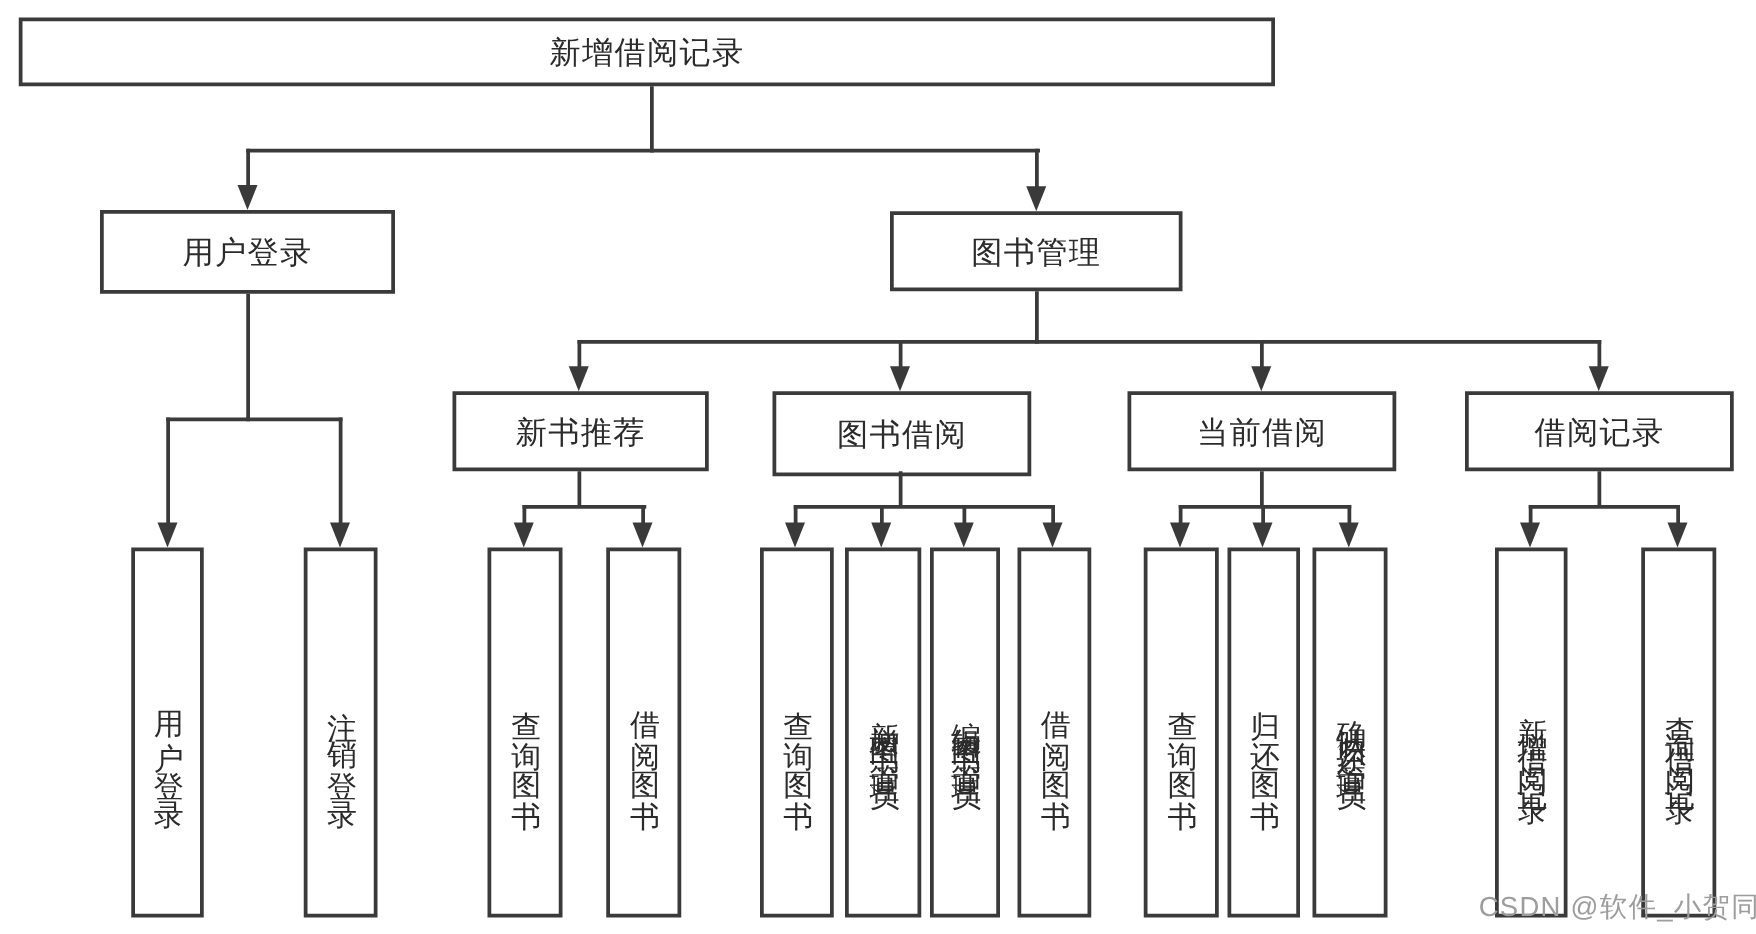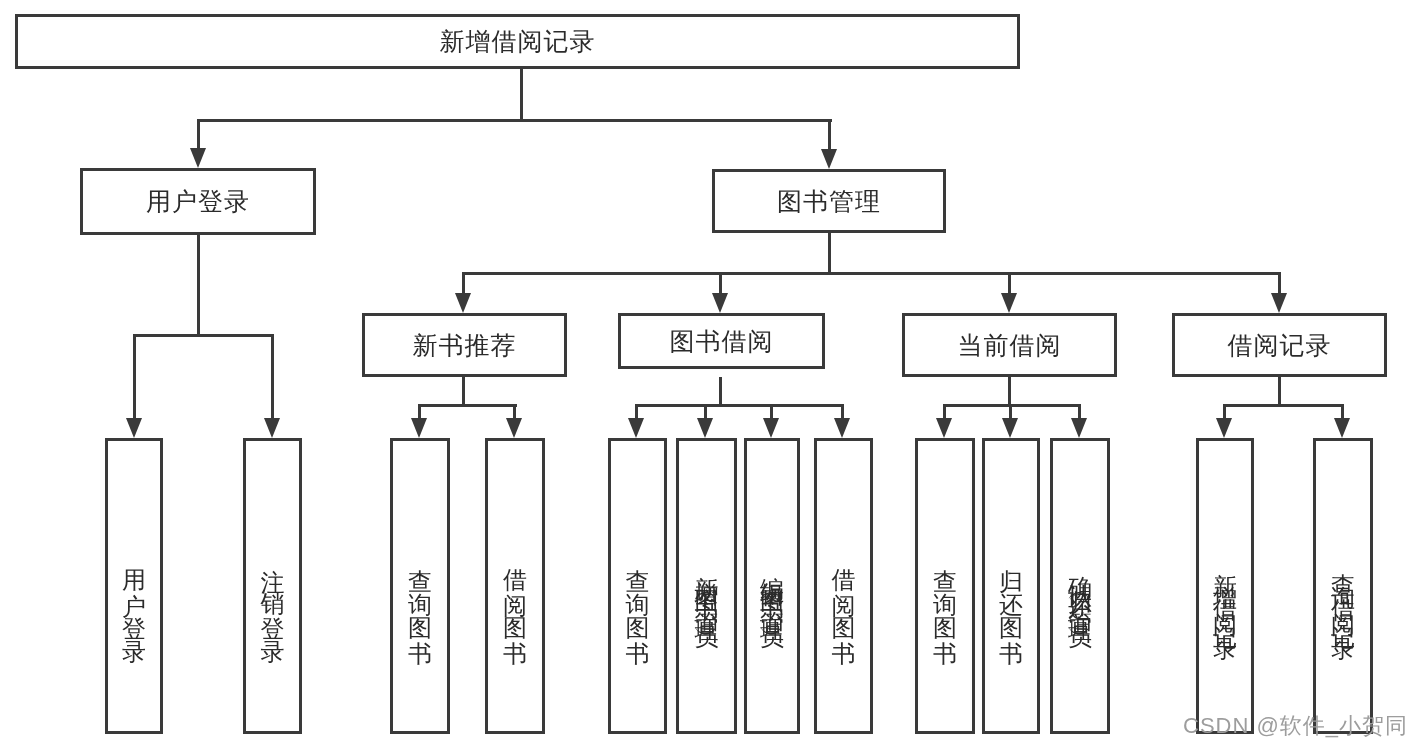--- a/index.html
+++ b/index.html
@@ -98,21 +98,21 @@
   <div class="vline" style="left:719px;top:272px;height:22px;"></div>
   <div class="arrow" style="left:712px;top:293px;"></div>
   <div class="vline" style="left:1008px;top:272px;height:22px;"></div>
   <div class="arrow" style="left:1001px;top:293px;"></div>
   <div class="vline" style="left:1278px;top:272px;height:22px;"></div>
   <div class="arrow" style="left:1271px;top:293px;"></div>
 
   <div class="box" style="left:362px;top:313px;width:205px;height:64px;">
     <span>新书推荐</span>
   </div>
-  <div class="box" style="left:618px;top:313px;width:207px;height:56px;">
+  <div class="box" style="left:618px;top:313px;width:207px;height:68px;">
     <span>图书借阅</span>
   </div>
   <div class="box" style="left:902px;top:313px;width:215px;height:64px;">
     <span>当前借阅</span>
   </div>
   <div class="box" style="left:1172px;top:313px;width:215px;height:64px;">
     <span>借阅记录</span>
   </div>
 
   <div class="vline" style="left:462px;top:377px;height:29px;"></div>

